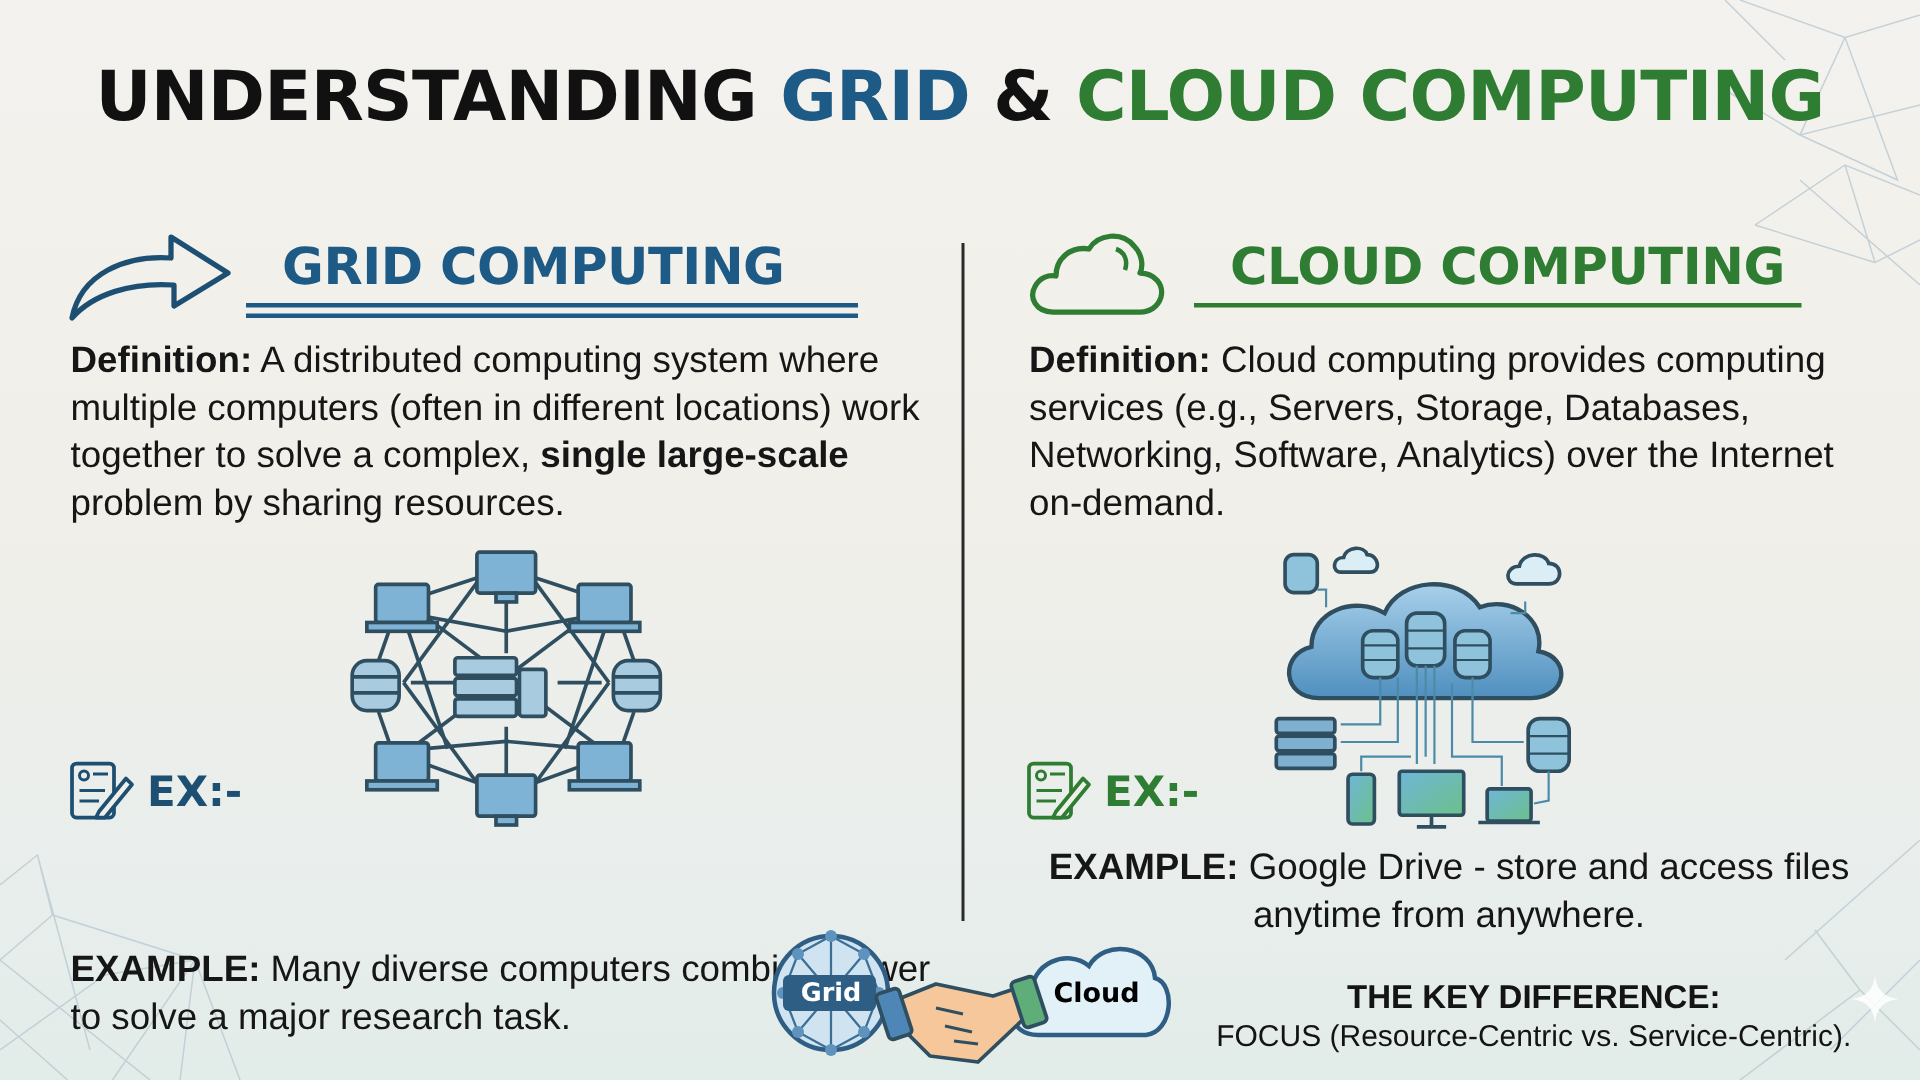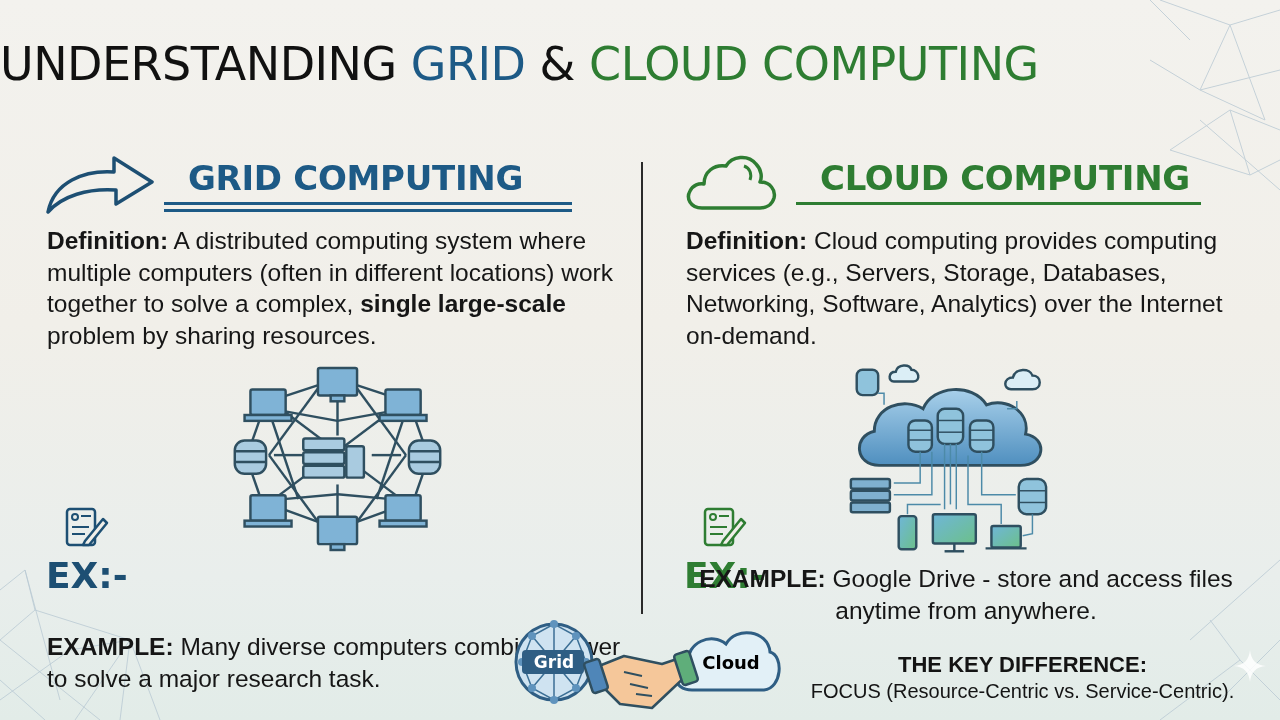--- a/index.html
+++ b/index.html
@@ -6,42 +6,42 @@
   html, body { width: 1280px; height: 720px; overflow: hidden; }
   body {
     position: relative;
     font-family: "Liberation Sans", sans-serif;
     color: #141414;
     background: linear-gradient(180deg, #f3f2ee 0%, #f1efe9 45%, #e9eeec 80%, #e2ece8 100%);
   }
   .bg-net { position: absolute; inset: 0; pointer-events: none; }
   .title {
     position: absolute; left: 0; right: 0; top: 36px;
-    font-family: "DejaVu Sans", sans-serif; font-weight: 400;
+    text-align: center; font-family: "DejaVu Sans", sans-serif; font-weight: 700;
     font-size: 46px; line-height: 56px; letter-spacing: -0.5px; color: #111;
   }
   .title .t-grid { color: #1d5a86; }
   .title .t-cloud { color: #2e7d32; }
   .divider { position: absolute; left: 641px; top: 162px; width: 2px; height: 452px; background: #2a2a2a; }
 
   .sec-head { position: absolute; display: flex; align-items: center; }
   .sec-title { font-family: "DejaVu Sans", sans-serif; font-weight: 800; font-size: 34px; letter-spacing: -0.3px; margin-left: 24px; }
   .grid-head { left: 44px; top: 152px; }
   .grid-title { color: #1d5a86; position: absolute; left: 120px; top: 6px; white-space: nowrap; }
   .grid-underline { position: absolute; left: 120px; top: 50px; width: 408px; height: 10px; border-top: 3px solid #1d5a86; border-bottom: 3px solid #1d5a86; }
   .cloud-head { left: 684px; top: 152px; }
   .cloud-title { color: #2e7d32; position: absolute; left: 112px; top: 6px; white-space: nowrap; }
   .cloud-underline { position: absolute; left: 112px; top: 50px; width: 405px; height: 3px; background: #2e7d32; }
 
   .para { position: absolute; font-size: 24.5px; line-height: 31.5px; color: #161616; }
   .para b { font-weight: 700; }
   .grid-def { left: 47px; top: 225px; width: 580px; }
   .cloud-def { left: 686px; top: 225px; width: 560px; }
 
-  .ex-label { position: absolute; display: flex; align-items: center; gap: 8px; font-family: "DejaVu Sans", sans-serif; font-weight: 900; font-size: 36px; flex-direction: column; }
+  .ex-label { position: absolute; display: flex; align-items: center; gap: 8px; font-family: "DejaVu Sans", sans-serif; font-weight: 900; font-size: 28px; }
   .grid-ex { left: 46px; top: 507px; color: #1d4f73; }
   .cloud-ex { left: 684px; top: 507px; color: #2e7d32; }
 
   .grid-example { left: 47px; top: 591px; width: 590px; margin-top: 40px; }
   .cloud-example { left: 686px; top: 563px; width: 560px; text-align: center; }
 
   .illus { position: absolute; }
   .grid-illus { left: 225px; top: 360px; width: 225px; height: 200px; }
   .cloud-illus { left: 825px; top: 358px; width: 245px; height: 205px; }
   .handshake { position: absolute; left: 512px; top: 612px; width: 270px; height: 104px; }

